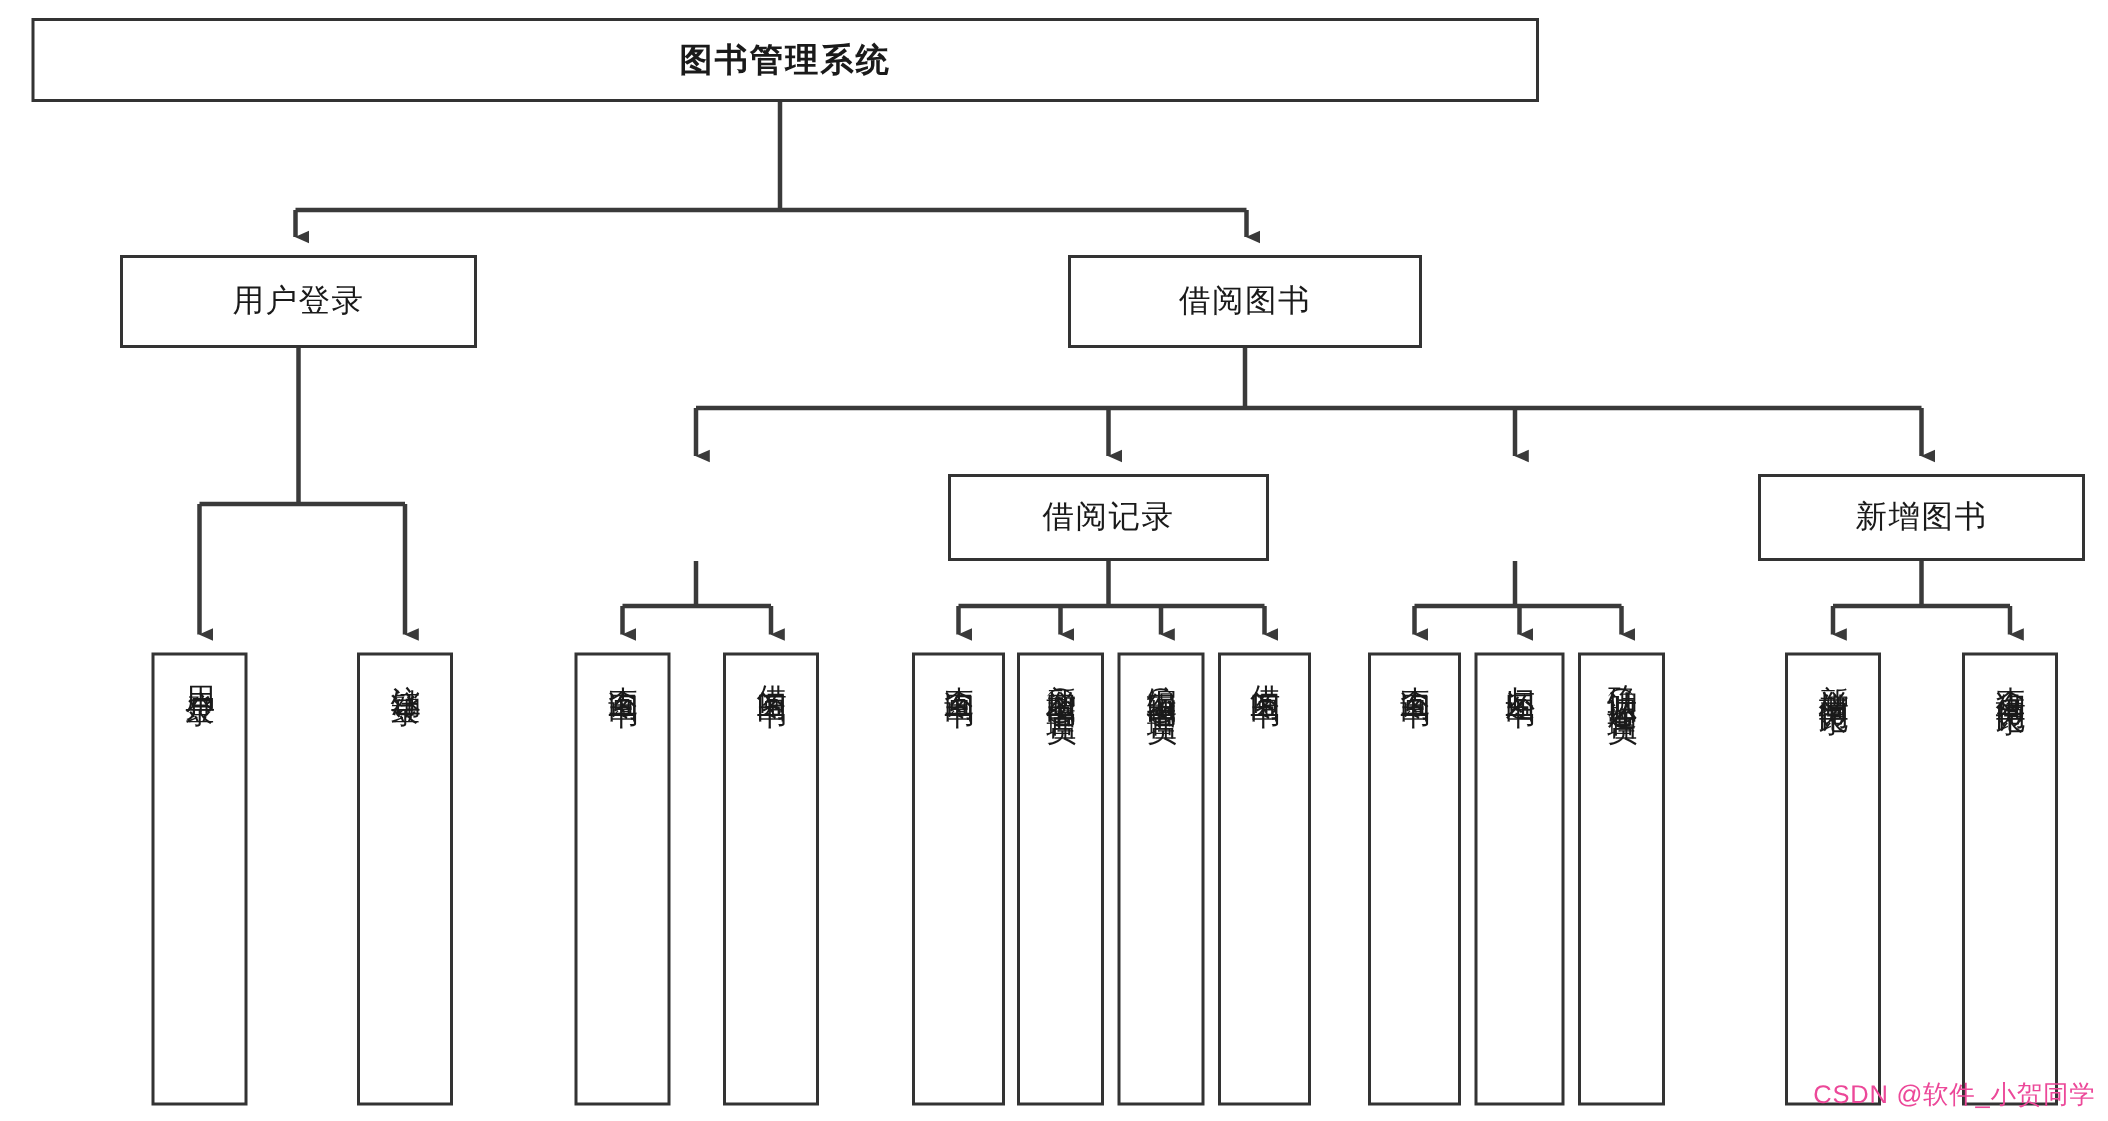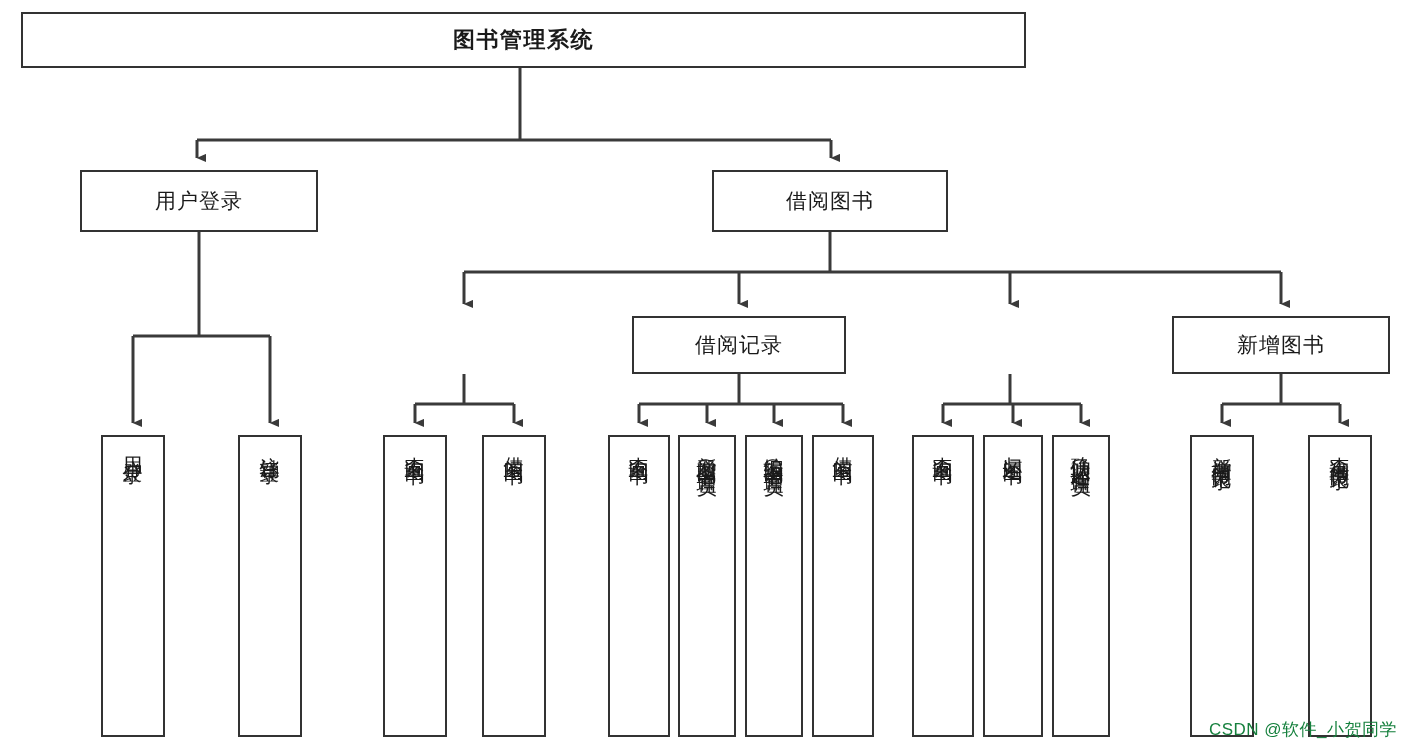--- a/index.html
+++ b/index.html
@@ -65,21 +65,21 @@
     letter-spacing: 3px;
     line-height: 1;
     white-space: nowrap;
     transform: none;
   }
   .watermark {
     position: absolute;
     right: 8px;
     bottom: 6px;
     font-size: 17px;
-    color: #15803d;
+    color: #ec4899;
     white-space: nowrap;
     letter-spacing: 0.5px;
     user-select: none;
   }
 </style>
 </head>
 <body>
 
 <div id="diagram-root">
 

